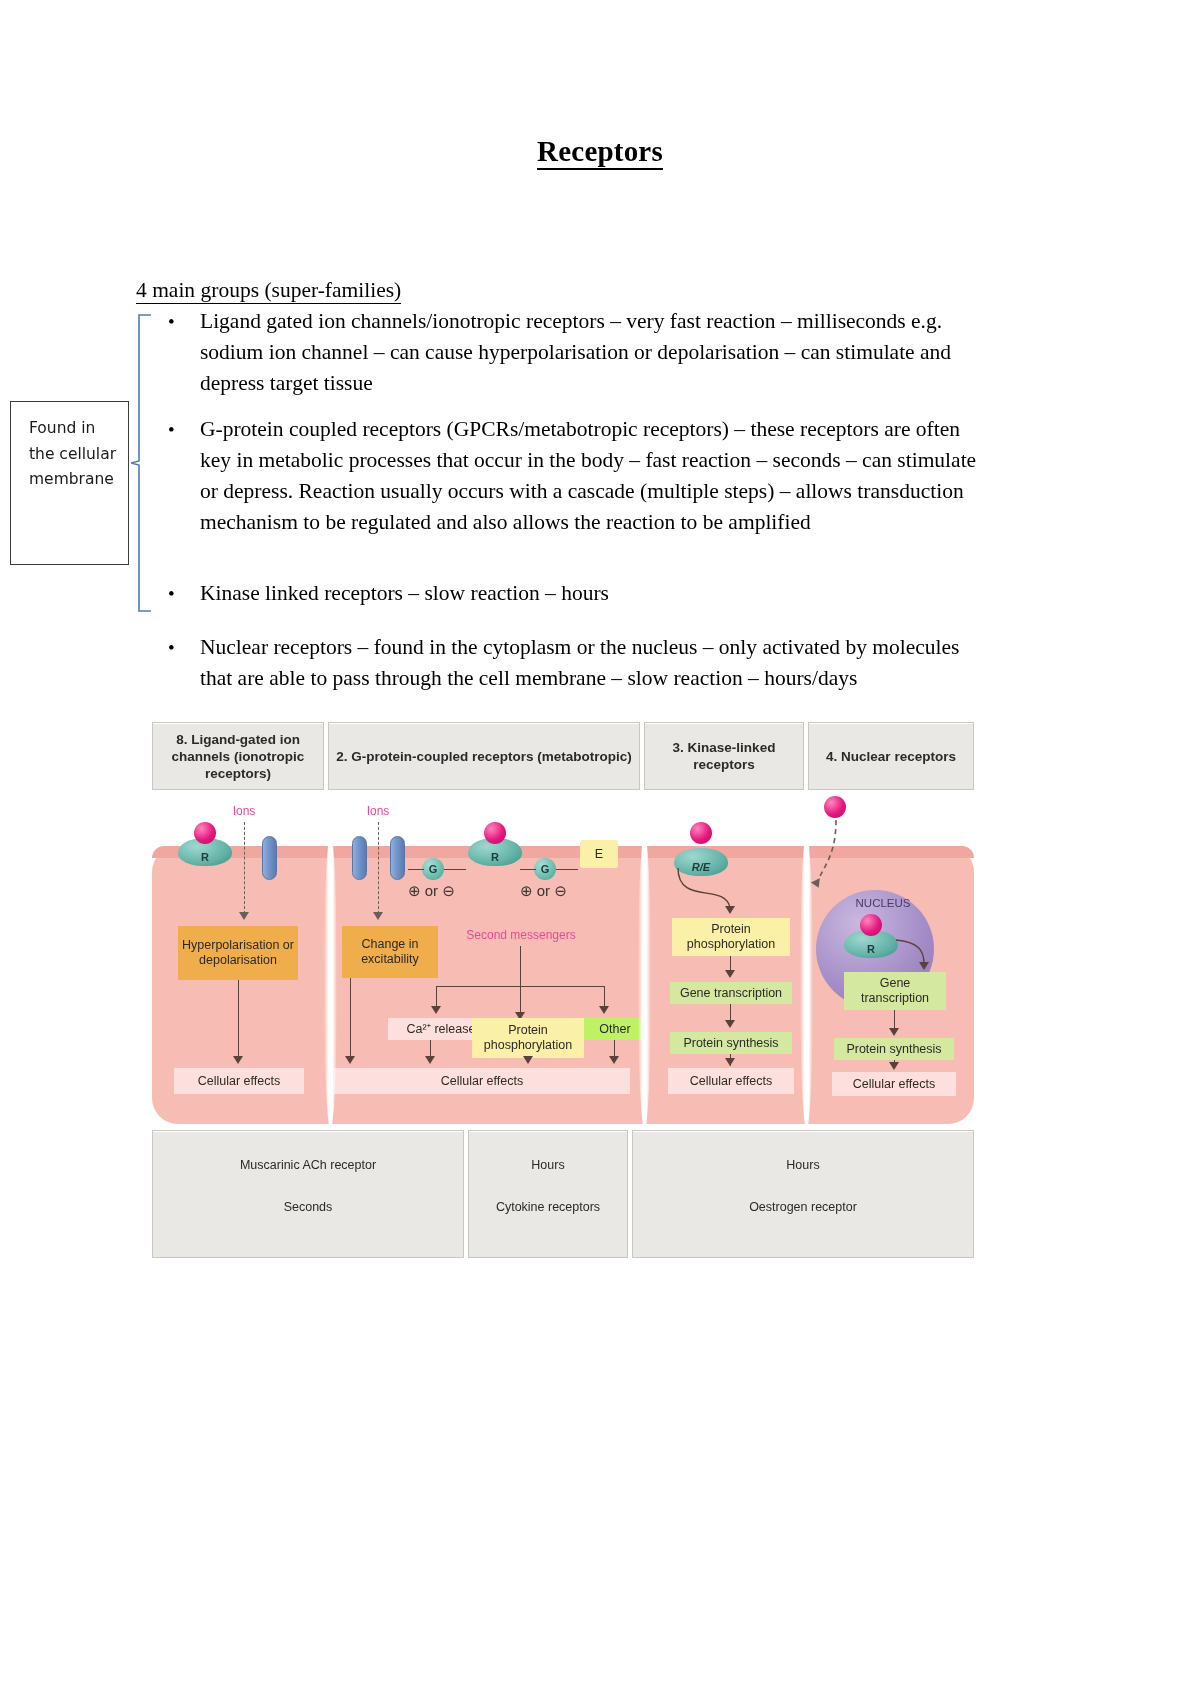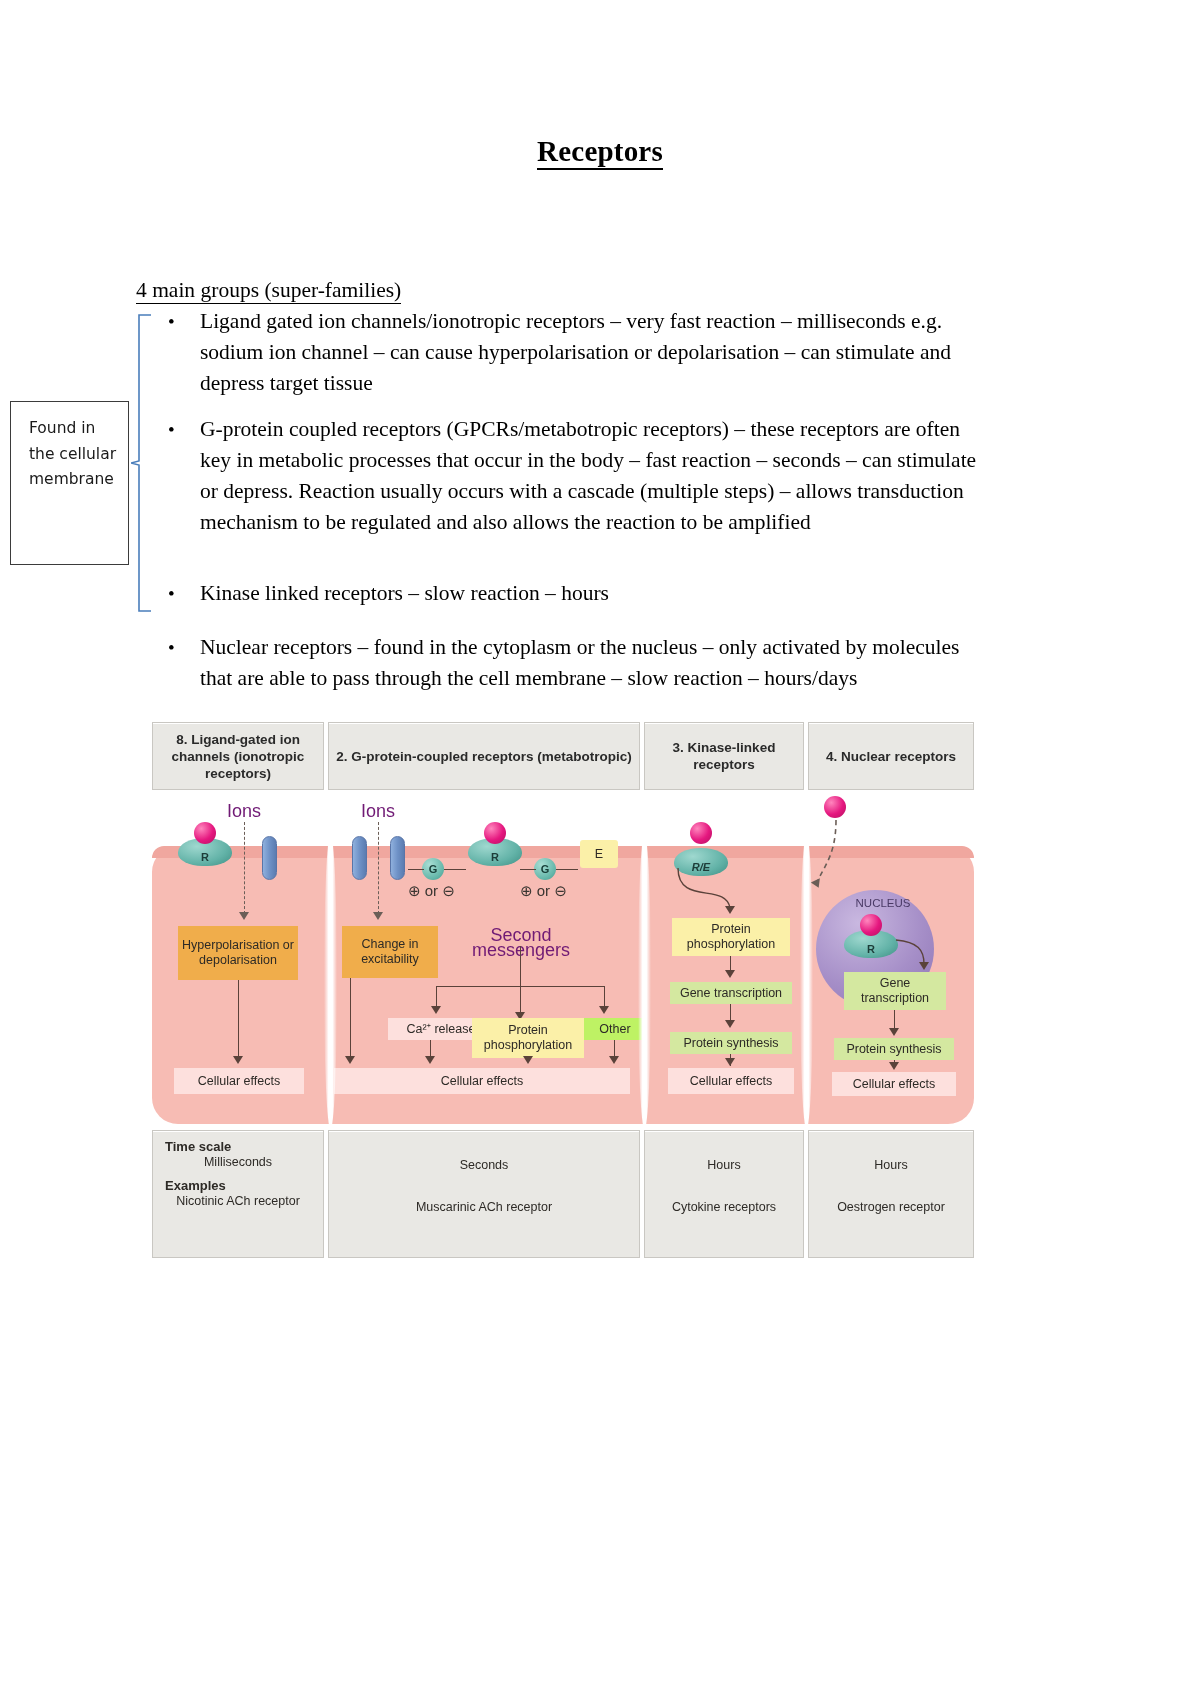--- a/index.html
+++ b/index.html
@@ -191,23 +191,23 @@
     padding: 2px 4px;
   }
   .orange { background: #f0ad4b; }
   .yellow { background: #fbf0a8; }
   .blue   { background: #bef264; }
   .green  { background: #d4e8a0; }
   .pinkbx { background: #fde0dd; }
 
   .flabel {
     position: absolute;
-    font-size: 18px;
+    font-size: 12px;
     line-height: 15px;
-    color: #701a75;
+    color: #ec4899;
     text-align: center;
   }
 
   
   .receptor {
     position: absolute;
     width: 54px; height: 28px;
     background: radial-gradient(ellipse at 35% 30%, #9fd8cf 0%, #63b3a8 60%, #3d8e83 100%);
     border-radius: 50% 50% 45% 45%;
     display: flex; align-items: flex-end; justify-content: center;
@@ -473,29 +473,23 @@
       <div class="arrowhead" style="left:737px; top:268px;"></div>
 
       <div class="fbox pinkbx" style="left:680px; top:278px; width:124px; height:24px;">Cellular effects</div>
 
       <div class="col-sep cs1"></div>
       <div class="col-sep cs2"></div>
       <div class="col-sep cs3"></div>
     </div>
 
     <div class="fig-table">
-      <div class="ft-cell ftc1">
-        <div class="ft-row-label">Time scale</div>
-        <div class="ft-center">Milliseconds</div>
-        <div class="ft-row-label">Examples</div>
-        <div class="ft-center">Nicotinic ACh receptor</div>
-      </div>
       <div class="ft-cell ftc2">
+        <div class="ft-center ft-val-bot">Muscarinic ACh receptor</div>
         <div class="ft-center ft-val-top">Seconds</div>
-        <div class="ft-center ft-val-bot">Muscarinic ACh receptor</div>
       </div>
       <div class="ft-cell ftc3">
         <div class="ft-center ft-val-top">Hours</div>
         <div class="ft-center ft-val-bot">Cytokine receptors</div>
       </div>
       <div class="ft-cell ftc4">
         <div class="ft-center ft-val-top">Hours</div>
         <div class="ft-center ft-val-bot">Oestrogen receptor</div>
       </div>
     </div>

